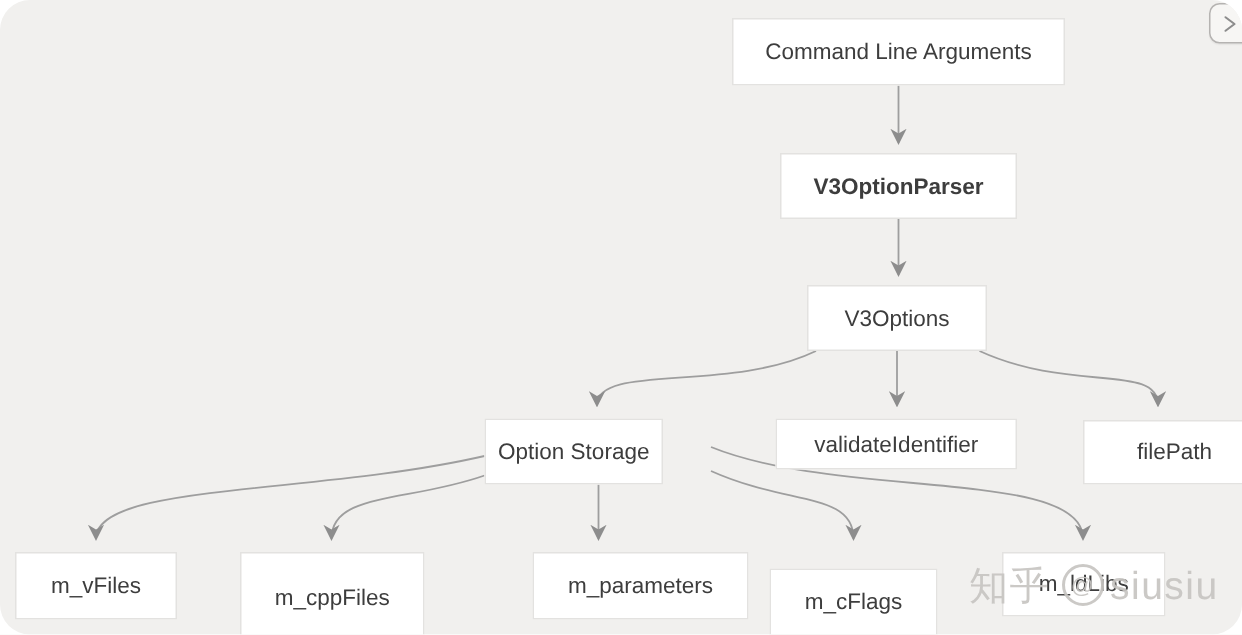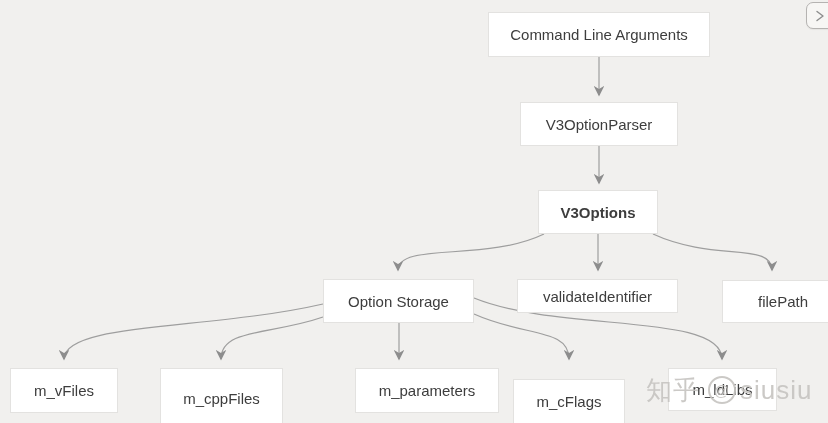--- a/index.html
+++ b/index.html
@@ -1,19 +1,20 @@
 <!DOCTYPE html>
 <html style="--bg: #f1f0ee; --node-bg: #ffffff; --node-border: #e3e2e0; --edge: #9e9e9e; --text: #3d3d3d; --wm: #c7c5c2;"><head>
 <meta charset="utf-8">
 <style>
   html,body{margin:0;padding:0;background:#fff;}
   .canvas{
     position:relative;width:828px;height:423px;overflow:hidden;
     background:var(--bg,#f1f0ee);
     font-family:"Liberation Sans",sans-serif;
+    border-radius:20px;
   }
   #edge-layer{position:absolute;left:0;top:0;z-index:1;}
   .edge{fill:none;stroke:var(--edge,#9e9e9e);stroke-width:1.2px;}
   .node{
     position:absolute;z-index:2;box-sizing:border-box;
     background:var(--node-bg,#ffffff);
     border:1px solid var(--node-border,#e3e2e0);
     display:flex;align-items:center;justify-content:center;
     font-size:15px;color:var(--text,#3d3d3d);
     white-space:nowrap;overflow:hidden;
@@ -57,23 +58,23 @@
       <path d="M653,234 C714,262 772,242 772,270" class="edge" marker-end="url(#arrow)"></path>
       <path d="M323,304 C210,330 64,322 64,359" class="edge" marker-end="url(#arrow)"></path>
       <path d="M323,317 C272,335 221,328 221,359" class="edge" marker-end="url(#arrow)"></path>
       <path d="M399,323 L399,359" class="edge" marker-end="url(#arrow)"></path>
       <path d="M474,314 C525,337 569,328 569,359" class="edge" marker-end="url(#arrow)"></path>
       <path d="M474,298 C560,333 722,312 722,359" class="edge" marker-end="url(#arrow)"></path>
     </svg>
 
   <div id="nodes">
       <div class="node" style="left: 488px; top: 12px; width: 222px; height: 45px;">Command Line Arguments</div>
-      <div class="node" style="left: 520px; top: 102px; width: 158px; height: 44px;">V3OptionParser</div>
-      <div class="node" style="left: 538px; top: 190px; width: 120px; height: 44px; font-weight: bold;">V3Options</div>
-      <div class="node" style="left: 323px; top: 279px; width: 151px; height: 44px;">Option Storage</div>
+      <div class="node" style="left: 520px; top: 102px; width: 158px; height: 44px; font-weight: bold;">V3OptionParser</div>
+      <div class="node" style="left: 538px; top: 190px; width: 120px; height: 44px;">V3Options</div>
+      <div class="node" style="left: 323px; top: 279px; width: 119px; height: 44px;">Option Storage</div>
       <div class="node" style="left: 517px; top: 279px; width: 161px; height: 34px;">validateIdentifier</div>
       <div class="node" style="left: 722px; top: 280px; width: 122px; height: 43px;">filePath</div>
       <div class="node" style="left: 10px; top: 368px; width: 108px; height: 45px;">m_vFiles</div>
       <div class="node" style="left: 160px; top: 368px; width: 123px; height: 60px;">m_cppFiles</div>
       <div class="node" style="left: 327px; top: 368px; width: 144px; height: 45px; margin-left: 28px;">m_parameters</div>
       <div class="node" style="left: 513px; top: 368px; width: 112px; height: 45px; margin-top: 11px;">m_cFlags</div>
       <div class="node" style="left: 668px; top: 368px; width: 109px; height: 43px;">m_ldLibs</div>
     </div>
 
   <div class="watermark">

